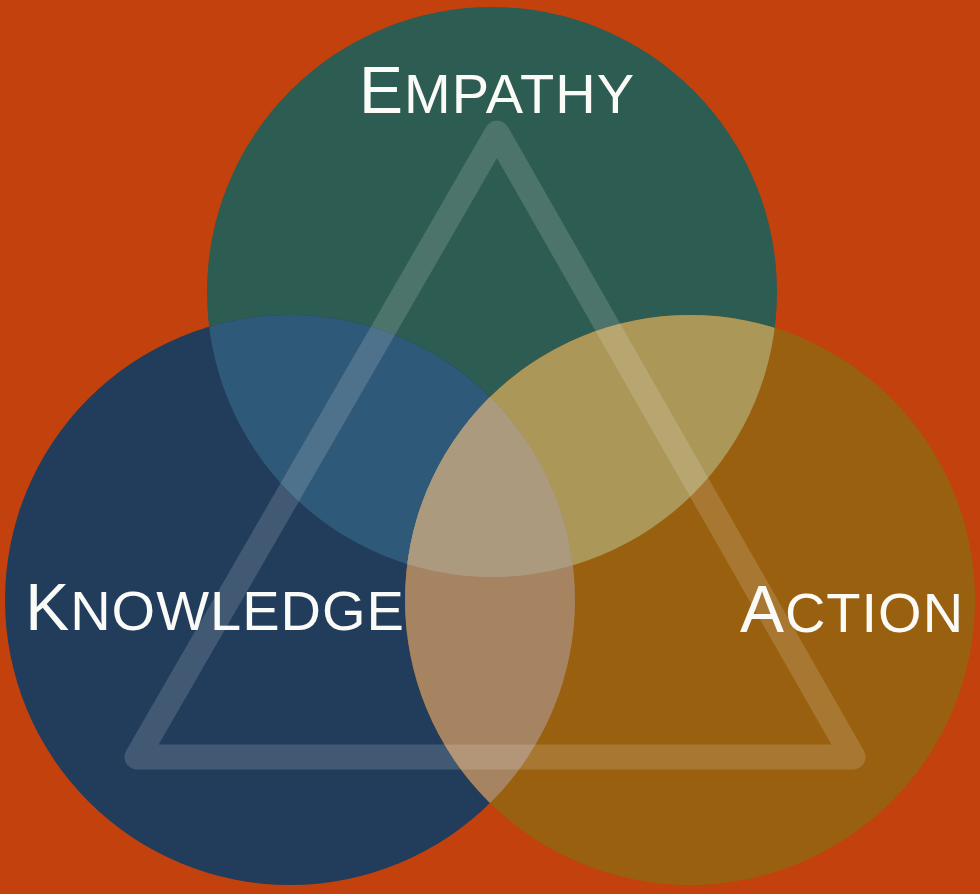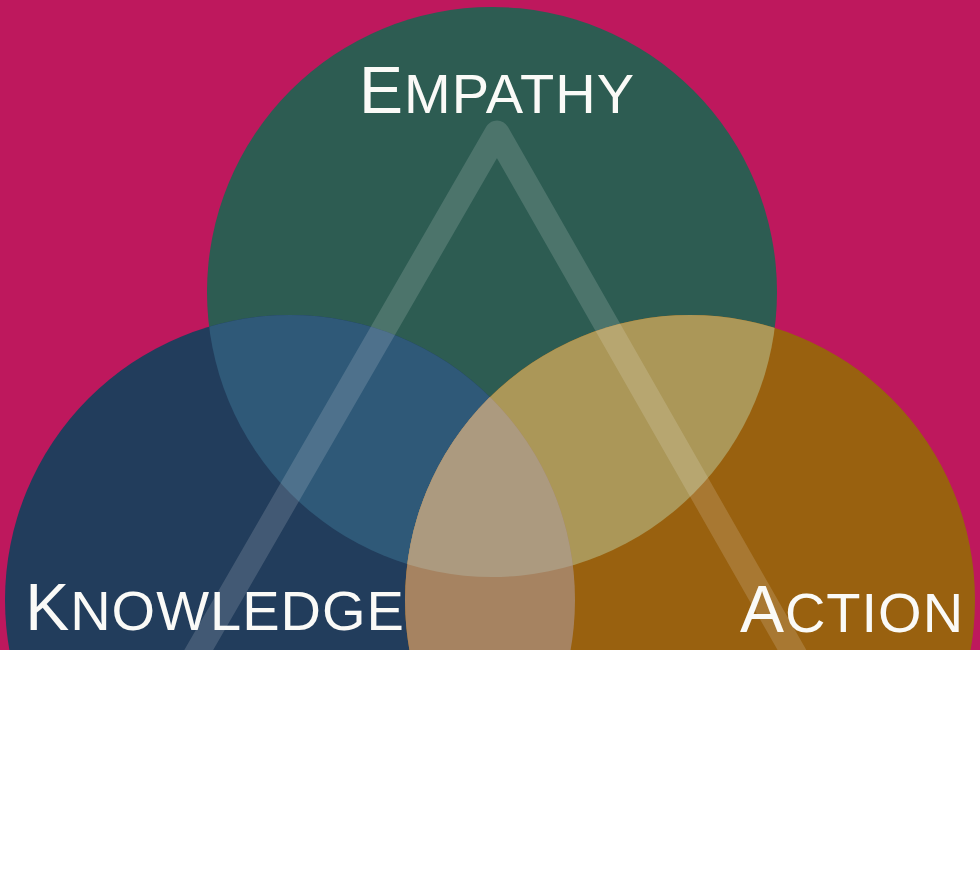--- a/index.html
+++ b/index.html
@@ -4,22 +4,22 @@
 <style>
   html, body {
     margin: 0;
     padding: 0;
     background: #ffffff;
     font-family: "Liberation Sans", sans-serif;
   }
   .stage {
     position: relative;
     width: 980px;
-    height: 650px;
-    background: #be185d;
+    height: 894px;
+    background: #c2410c;
     overflow: hidden;
     text-align: center;
   }
   .stage svg {
     position: absolute;
     left: 0;
     top: 0;
     display: block;
   }
   .venn-label {

